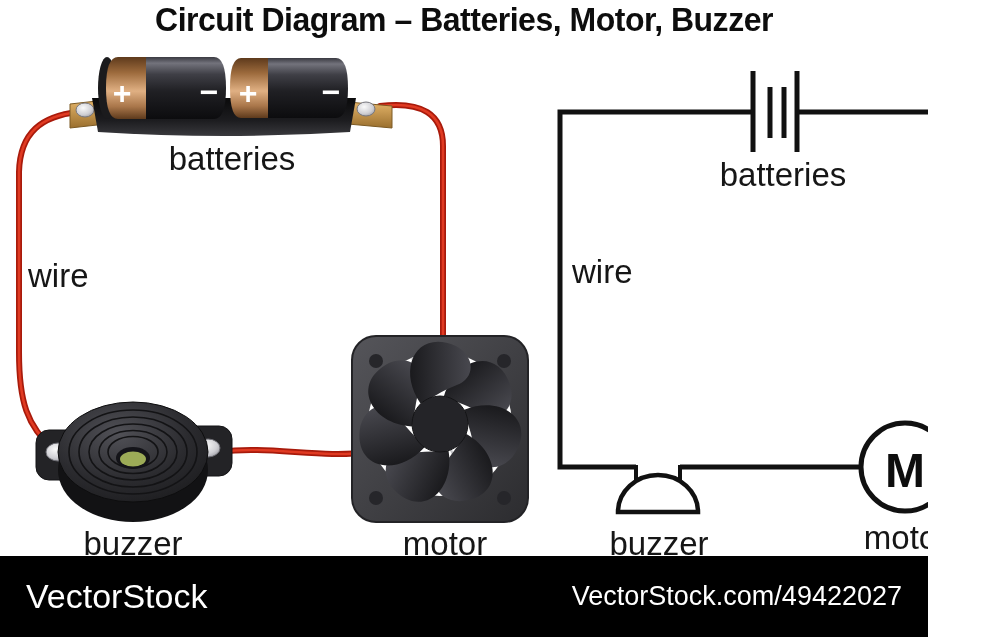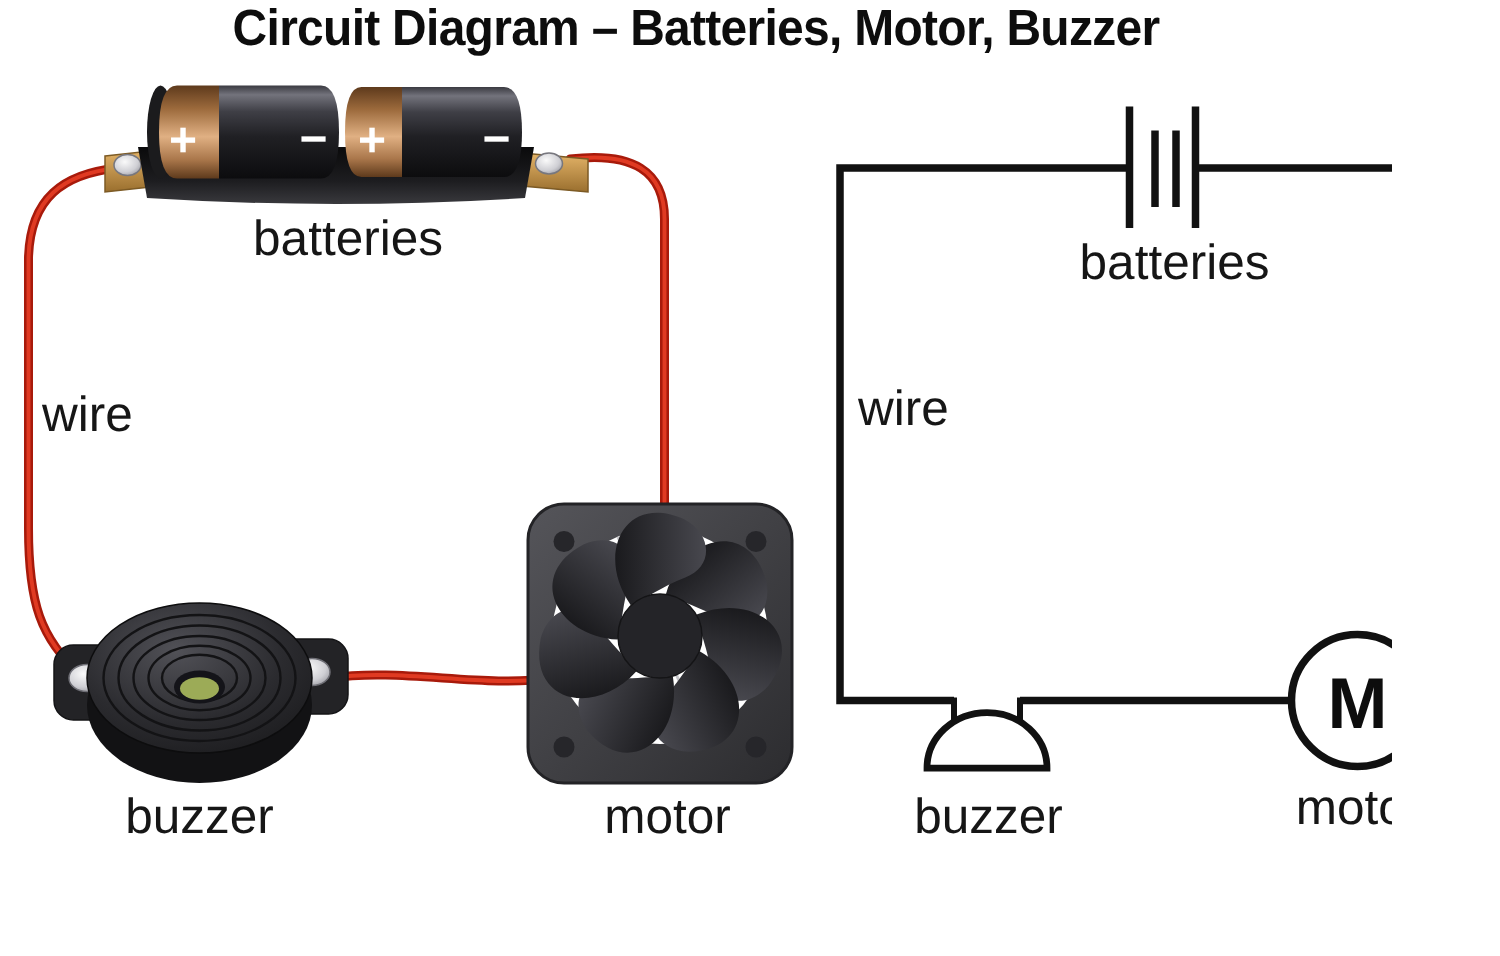--- a/index.html
+++ b/index.html
@@ -177,14 +177,18 @@
   <div class="lbl centered" style="left:232px;top:142px;">batteries</div>
   <div class="lbl" style="left:28px;top:259px;">wire</div>
   <div class="lbl centered" style="left:133px;top:527px;">buzzer</div>
   <div class="lbl centered" style="left:445px;top:527px;">motor</div>
 
   <div class="lbl centered" style="left:783px;top:158px;">batteries</div>
   <div class="lbl" style="left:572px;top:255px;">wire</div>
   <div class="lbl centered" style="left:659px;top:527px;">buzzer</div>
   <div class="lbl centered" style="left:906px;top:521px;">motor</div>
 
+  <div id="bar">
+    <span class="brand">VectorStock</span>
+    <span class="credit">VectorStock.com/49422027</span>
+  </div>
 
 </div>
 
 </body></html>

